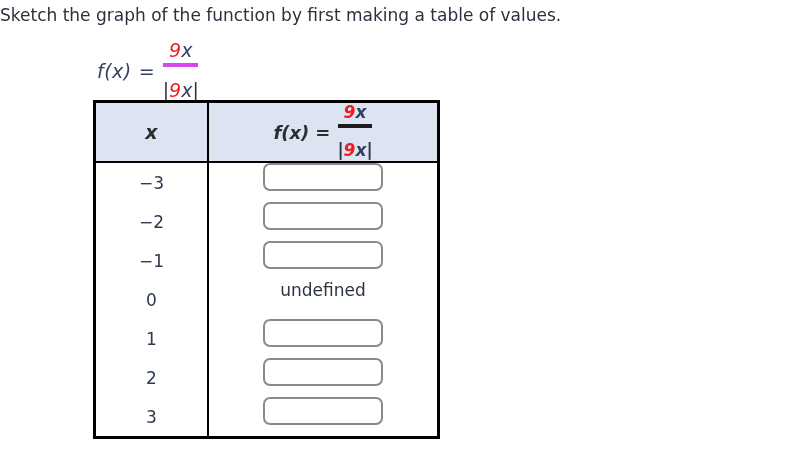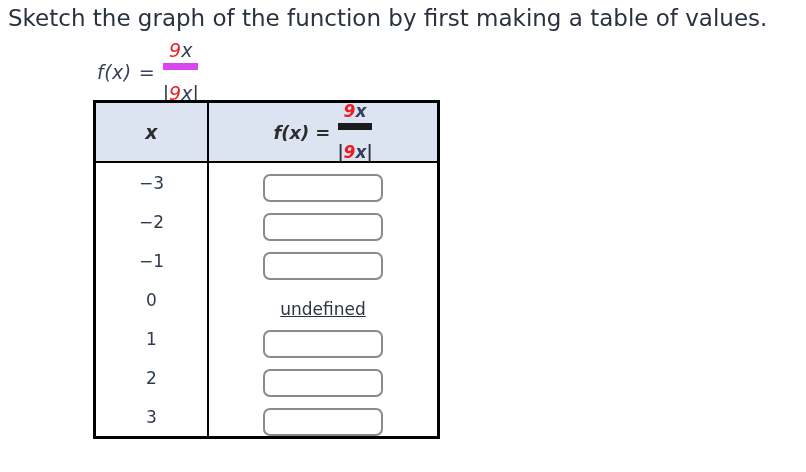--- a/index.html
+++ b/index.html
@@ -7,22 +7,22 @@
     width: 806px; height: 472px;
     background: #ffffff;
     font-family: "DejaVu Sans", "Liberation Sans", sans-serif;
     color: #2b3440;
     overflow: hidden;
   }
   body { position: relative; }
 
   .page-title {
     position: absolute;
-    left: 8px; top: 5px;
-    font-size: 23px;
+    left: 0; top: 5px;
+    font-size: 17px;
     color: #29323e;
   }
 
   
   .formula {
     position: absolute;
     left: 97px; top: 40px;
     display: flex;
     align-items: center;
     font-size: 19px;
@@ -32,21 +32,21 @@
   .formula .lhs { letter-spacing: 0.5px; }
   .formula .eq { font-style: normal; margin: 0 8px 0 7px; color: #33415c; }
   .fraction {
     display: inline-flex;
     flex-direction: column;
     align-items: center;
     line-height: 1.15;
   }
   .fraction .num {
     padding: 0 6px 1px 6px;
-    border-bottom: 7px solid #d946ef;
+    border-bottom: 4px solid #d946ef;
   }
   .fraction .den { padding-top: 1px; margin-top: 12px; }
   .red { color: #ed1c24; font-style: italic; }
   .bar-glyph { font-style: normal; color: #2b3440; }
   .var { font-style: italic; color: #33415c; }
 
   
   .values-table {
     position: absolute;
     left: 93px; top: 100px;
@@ -82,21 +82,21 @@
   .tbody { display: block; }
   .tr { display: flex; height: 39px; }
   .td-x {
     width: 113px;
     border-right: 2px solid #000;
     display: flex; align-items: center; justify-content: center;
     font-size: 17px; color: #2e3a4e;
   }
   .td-fx {
     flex: 1;
-    display: flex; align-items: flex-end; justify-content: center; text-decoration: underline;
+    display: flex; align-items: flex-start; justify-content: center;
   }
   .fx-input {
     width: 120px; height: 28px;
     border: 2px solid #8a8a8a;
     border-radius: 7px;
     background: #fff;
     outline: none;
     font-size: 15px;
     font-family: "DejaVu Sans", "Liberation Sans", sans-serif;
     padding: 0 6px;

